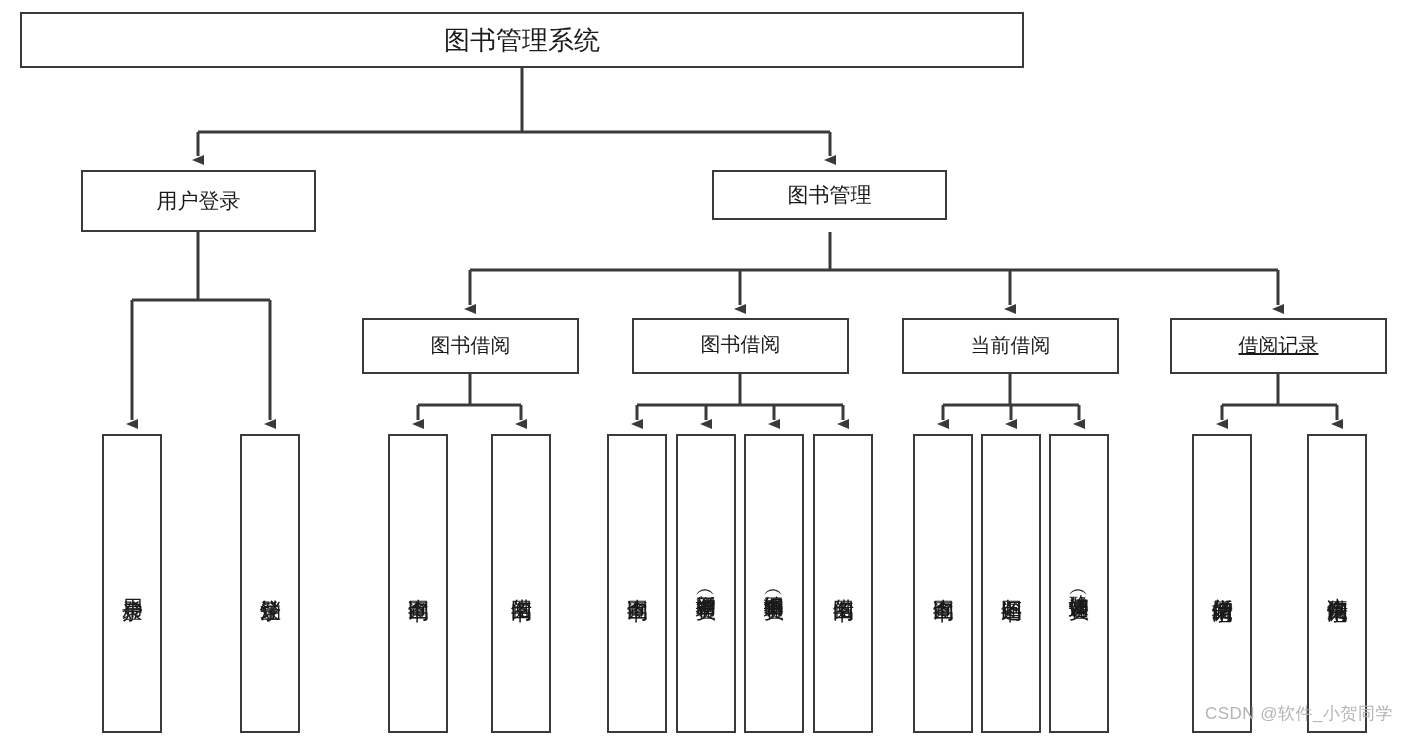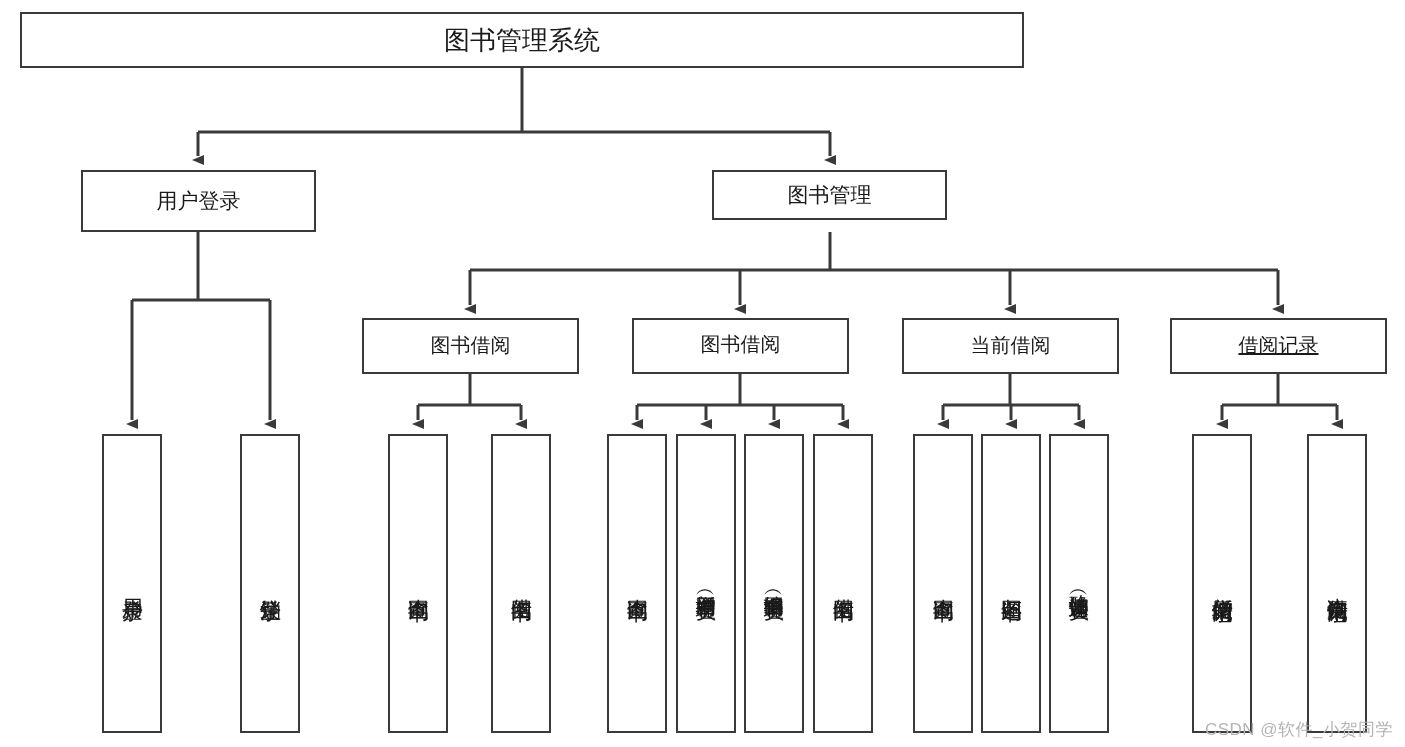--- a/index.html
+++ b/index.html
@@ -70,21 +70,21 @@
     text-align: center;
     white-space: nowrap;
   }
   .leaf-node.tall-label .leaf-label {
     font-size: 20px;
     line-height: 1.22;
   }
   .watermark {
     position: absolute;
     right: 12px;
-    bottom: 6px;
+    bottom: 22px;
     font-size: 17px;
     color: #b4b4b4;
     letter-spacing: 0.5px;
     z-index: 6;
     white-space: nowrap;
     pointer-events: none;
   }
 </style>
 </head>
 <body>

